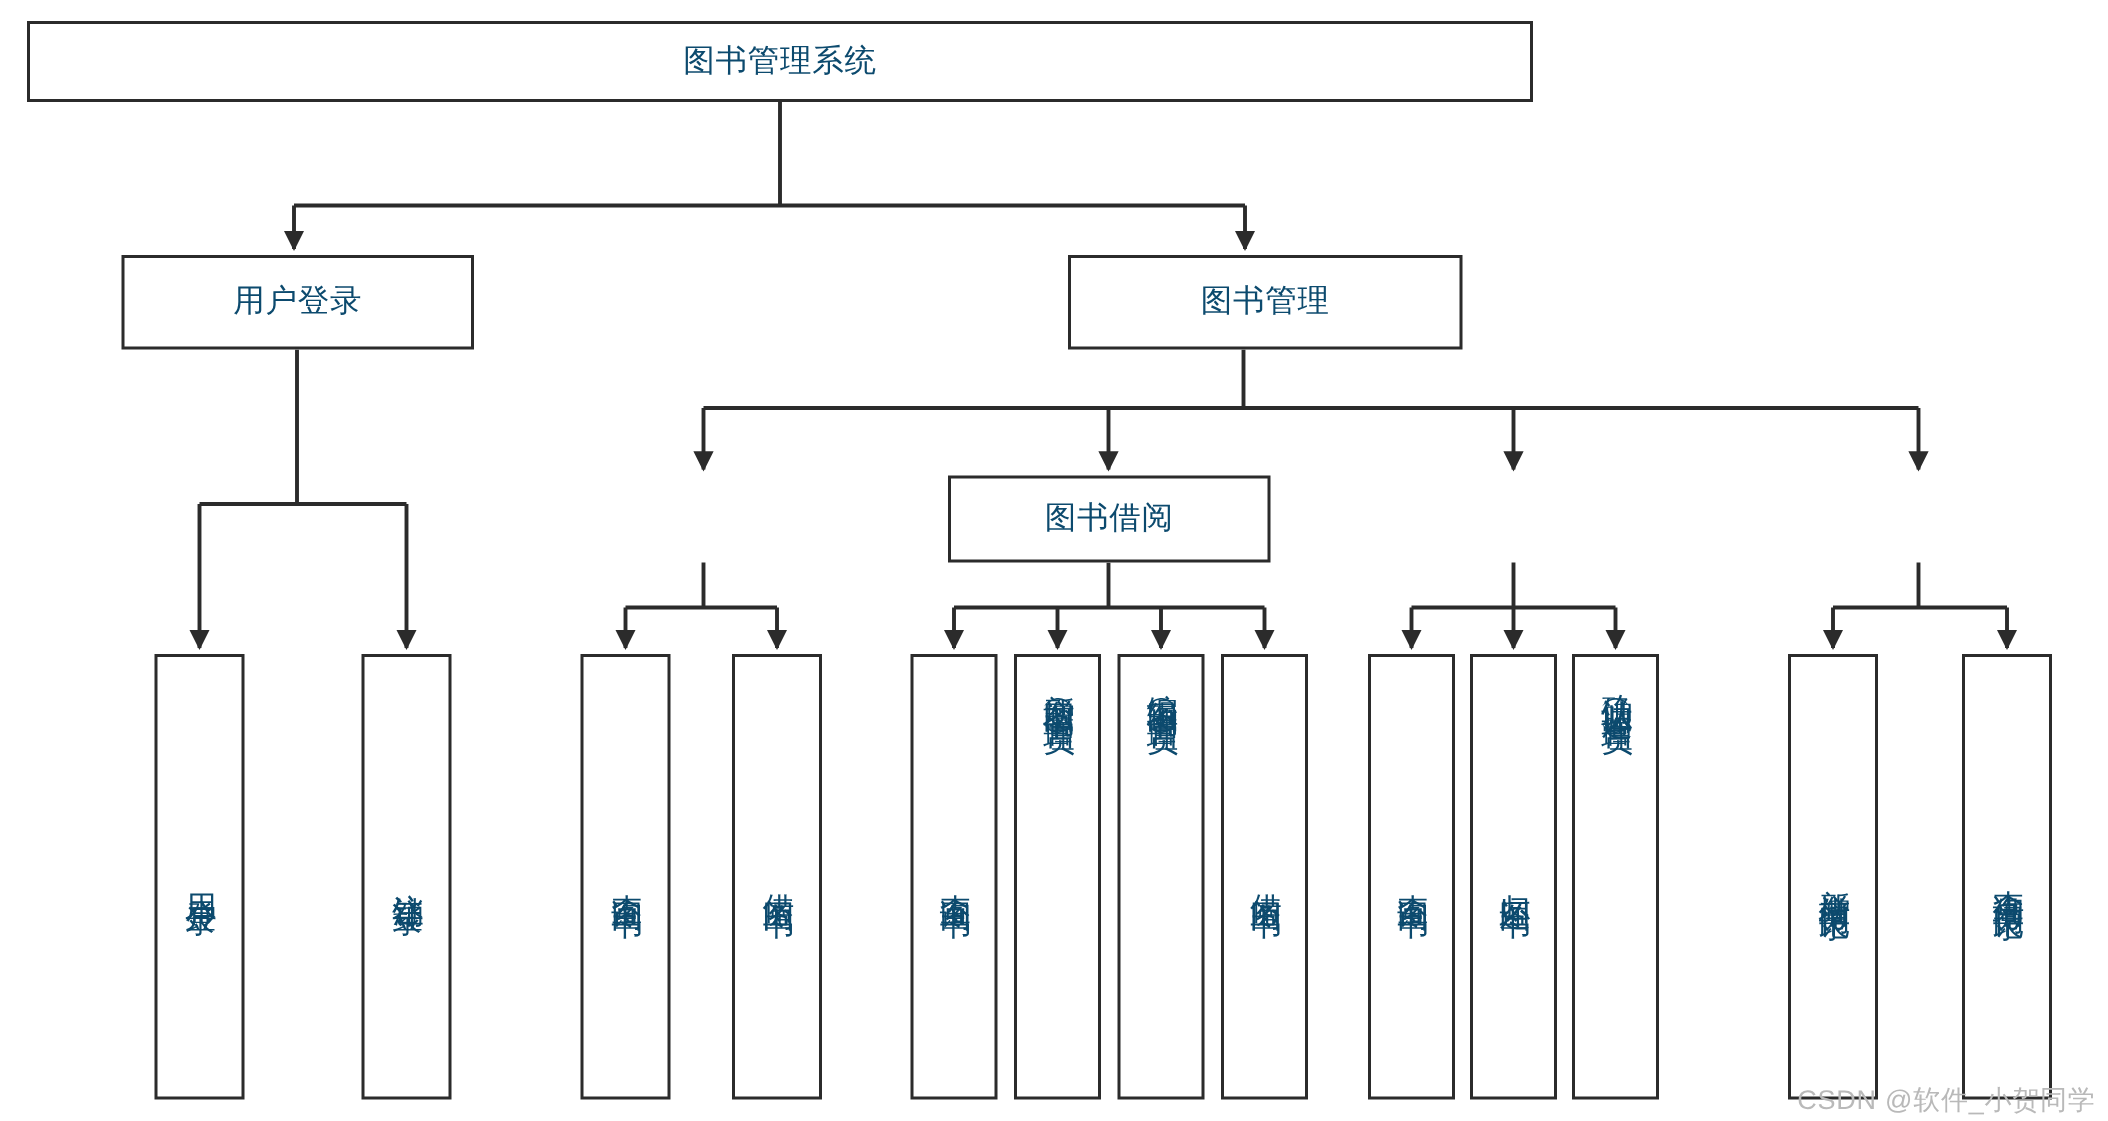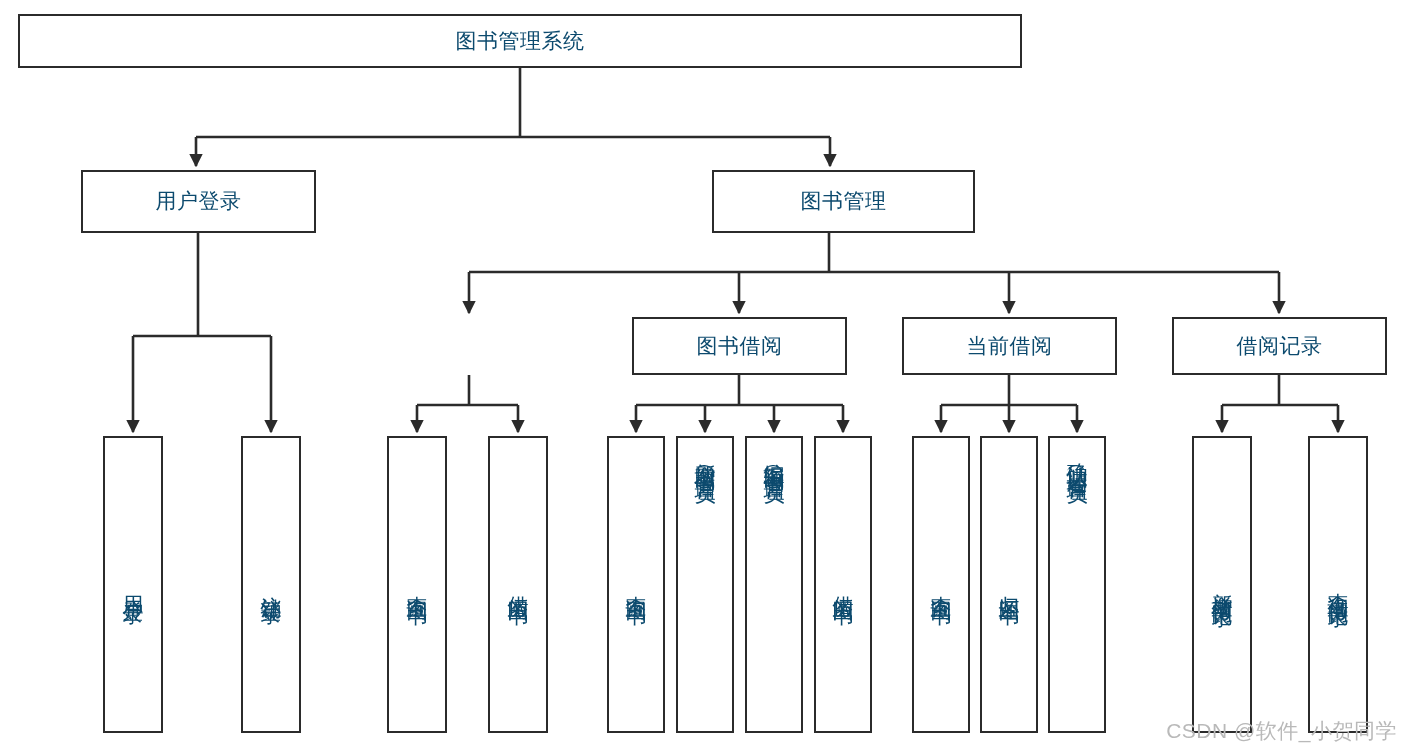--- a/index.html
+++ b/index.html
@@ -57,21 +57,21 @@
     white-space: nowrap;
   }
   .node.leaf.centered {
     align-items: center;
     padding-top: 0;
   }
   .watermark {
     position: absolute;
     right: 8px;
     bottom: 2px;
-    font-size: 21px;
+    font-size: 18px;
     color: #b9b9b9;
     white-space: nowrap;
     letter-spacing: 0.5px;
   }
 </style>
 </head>
 <body>
 
 <div id="canvas">
 
@@ -132,26 +132,20 @@
   <div class="node" style="left:81px; top:170px; width:235px; height:63px;">
     <span class="node-label">用户登录</span>
   </div>
   <div class="node" style="left:712px; top:170px; width:263px; height:63px;">
     <span class="node-label">图书管理</span>
   </div>
 
   <div class="node" style="left:632px; top:317px; width:215px; height:58px;">
     <span class="node-label">图书借阅</span>
   </div>
-  <div class="node" style="left:902px; top:317px; width:215px; height:58px;">
-    <span class="node-label">当前借阅</span>
-  </div>
-  <div class="node" style="left:1172px; top:317px; width:215px; height:58px;">
-    <span class="node-label">借阅记录</span>
-  </div>
 
   <div class="node leaf centered" style="left:103px; top:436px; width:60px; height:297px;">
     <span class="node-label">用户登录</span>
   </div>
   <div class="node leaf centered" style="left:241px; top:436px; width:60px; height:297px;">
     <span class="node-label">注销登录</span>
   </div>
 
   <div class="node leaf centered" style="left:387px; top:436px; width:60px; height:297px;">
     <span class="node-label">查询图书</span>

